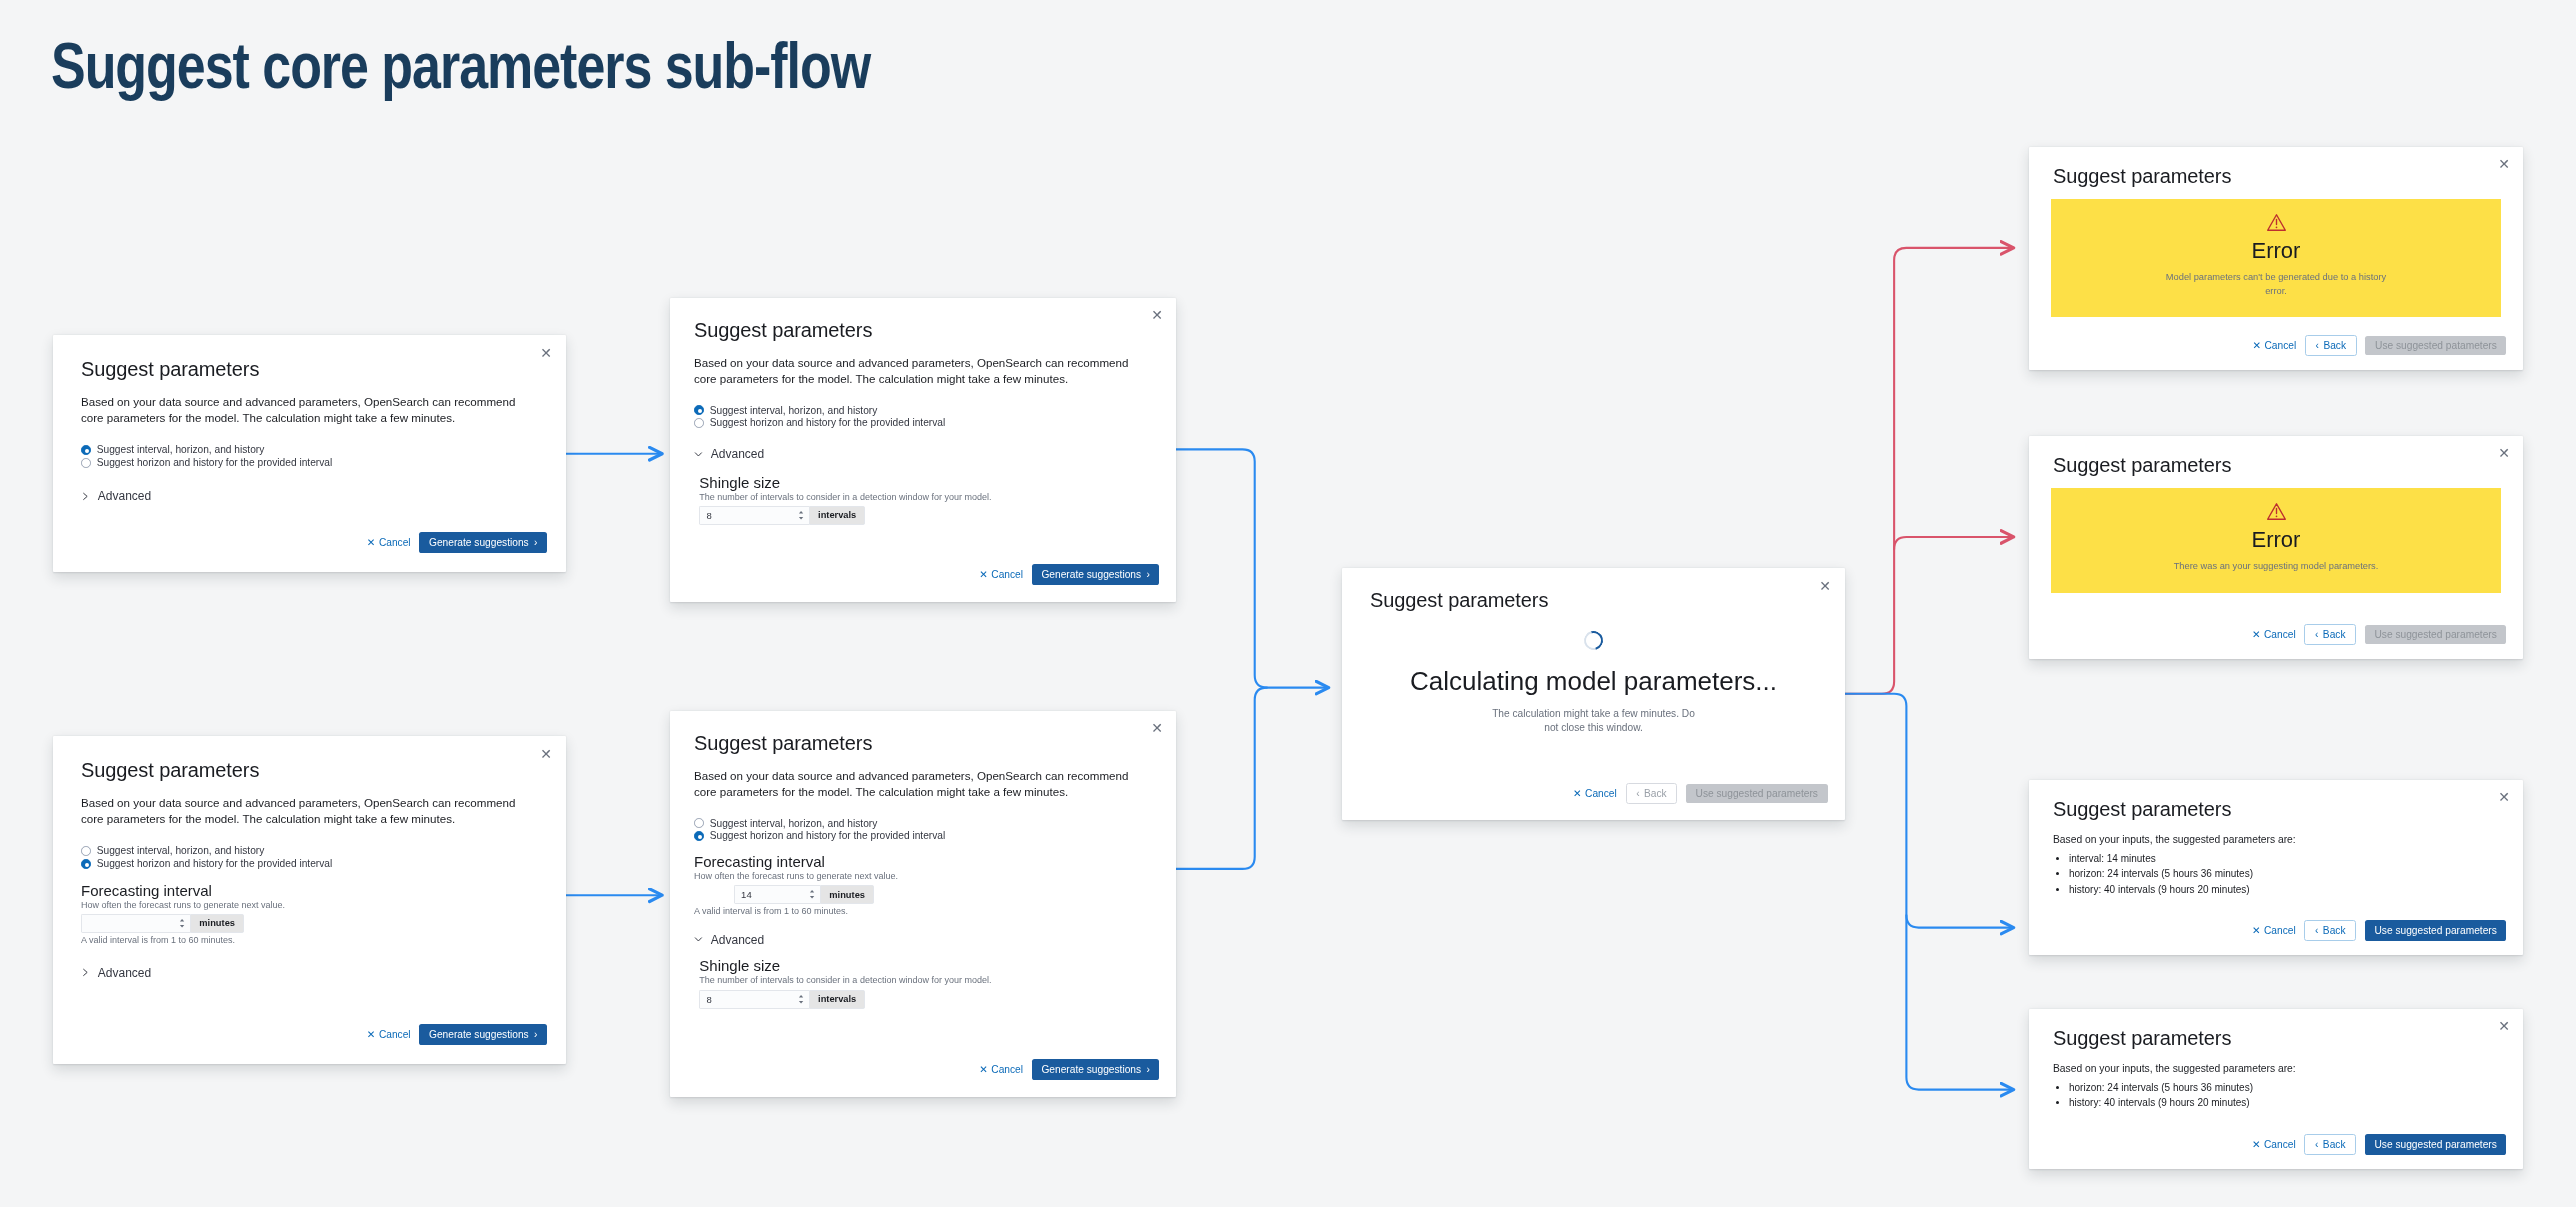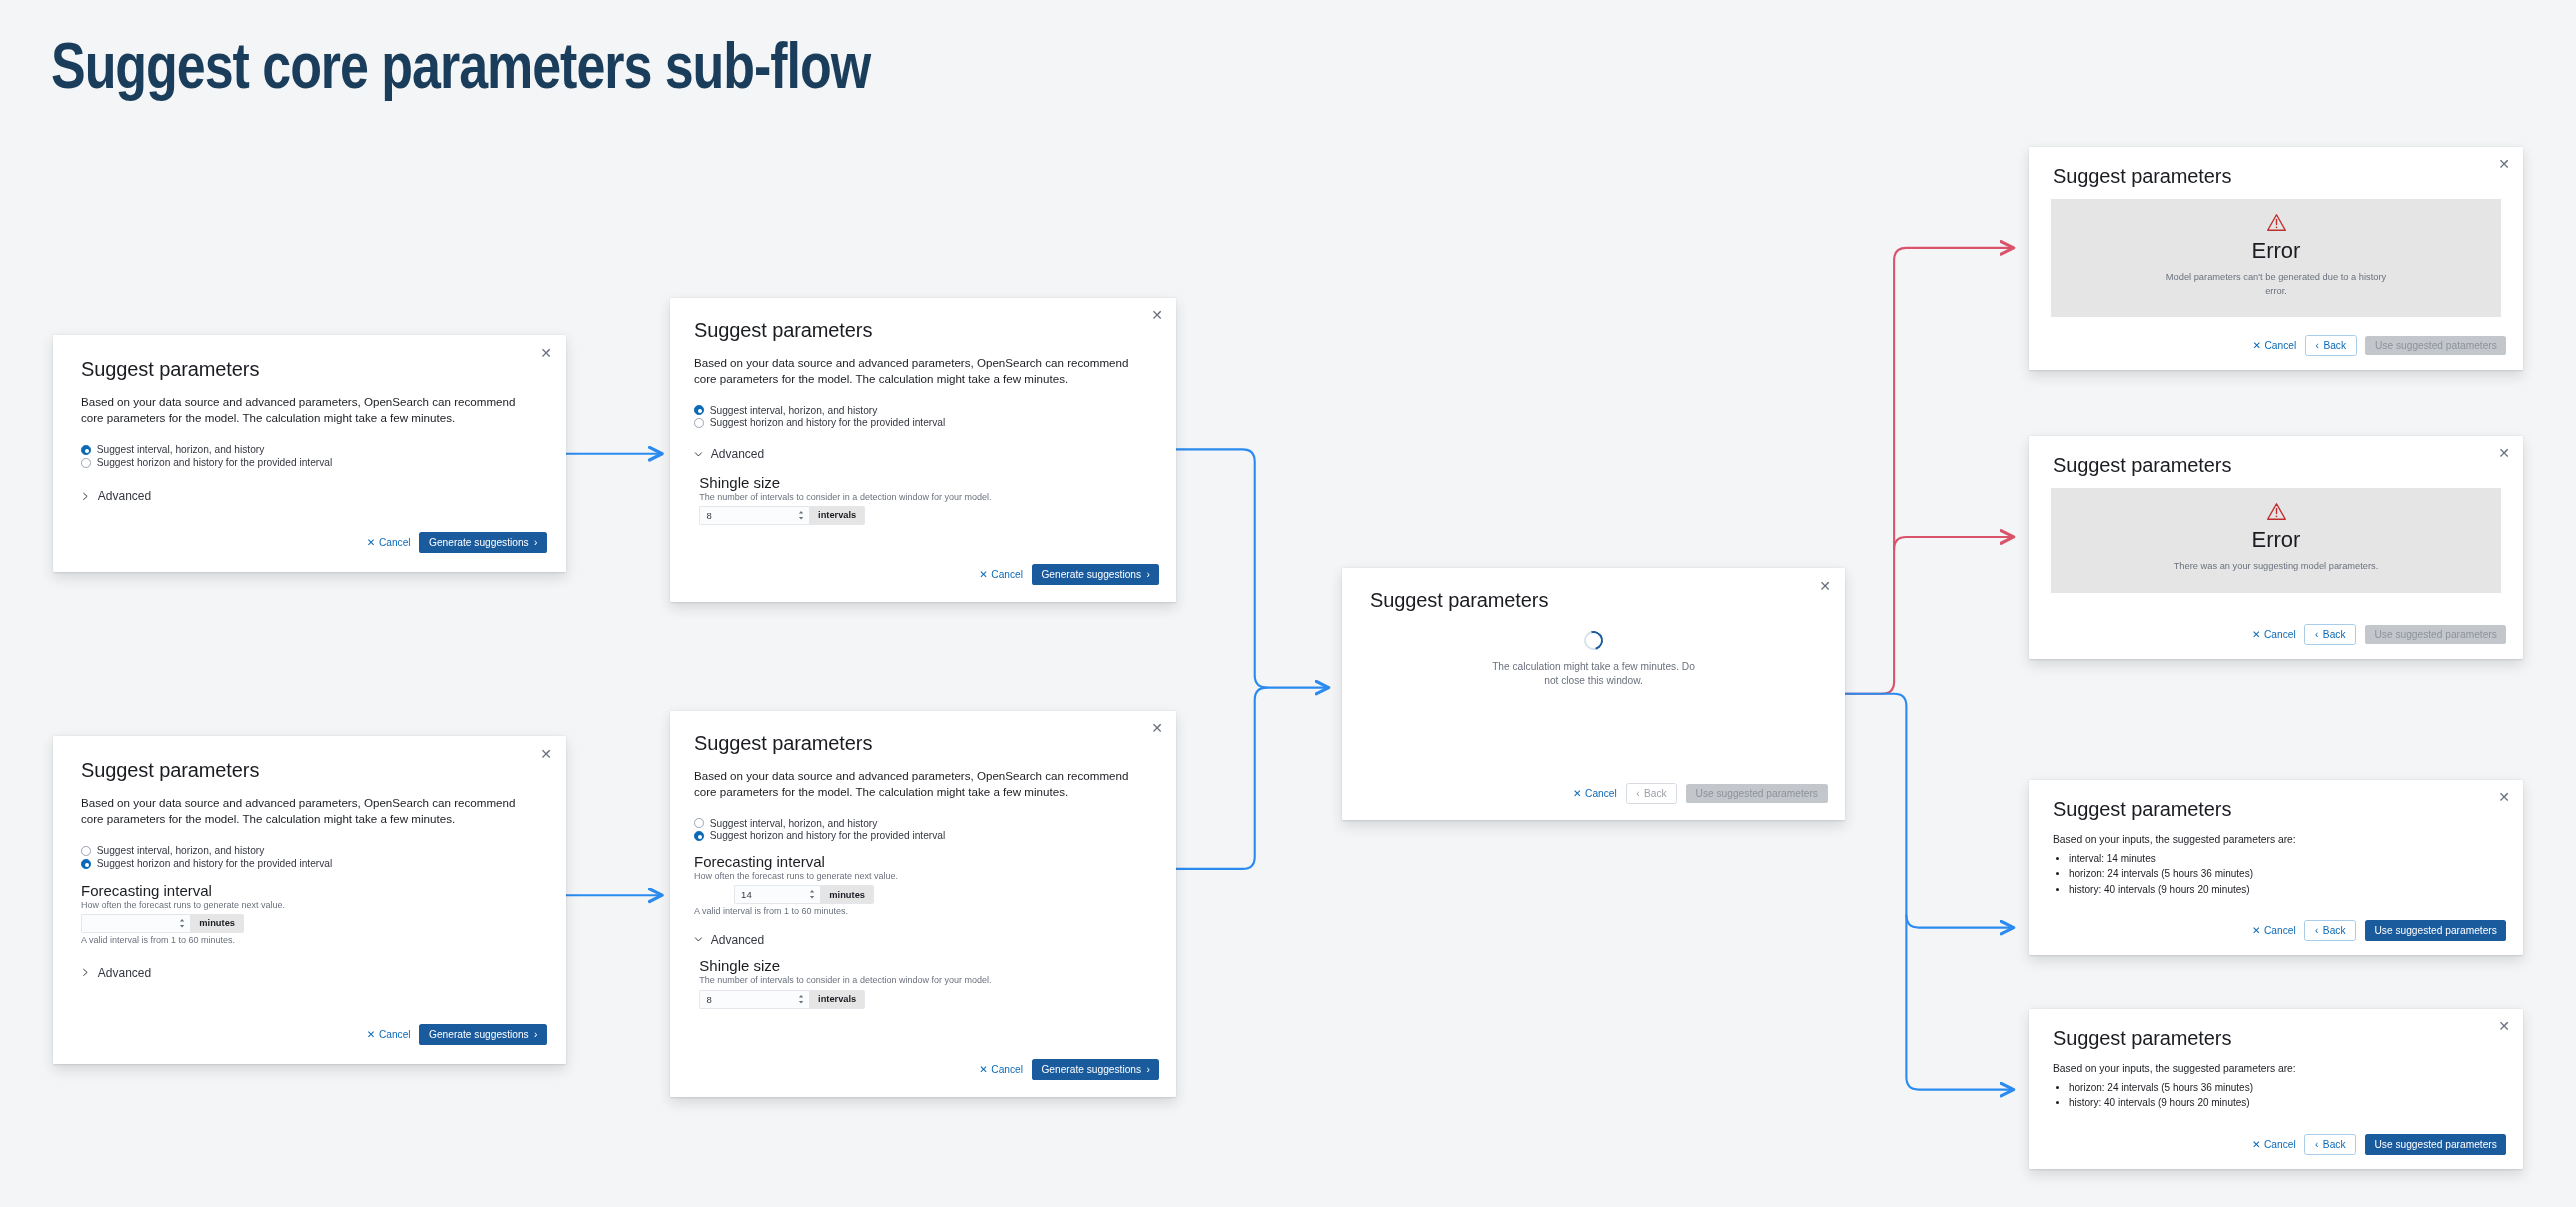--- a/index.html
+++ b/index.html
@@ -102,21 +102,21 @@
   }
   .btn-disabled {
     background: #c3c6cb; color: #8e9399; border: none; border-radius: 2.6px;
     font-size: 10.2px; padding: 0 9.6px; height: 19px;
     display: flex; align-items: center; cursor: default;
     font-family: inherit;
   }
 
   
   .err-panel {
-    background: #e5e5e5; text-align: center;
+    background: #fde047; text-align: center;
     padding: 14px 17.5px 19px;
   }
   .err-title { font-size: 22px; font-weight: 400; color: #1a1c21; margin-top: 3.5px; }
   .err-msg { font-size: 9.3px; color: #6a717d; line-height: 1.45; margin: 7px auto 0; max-width: 230px; }
 
   
   .spinner {
     width: 19px; height: 19px; border-radius: 50%;
     border: 2.1px solid #d9e2ec; border-top-color: #1a5b9e;
     border-right-color: #1a5b9e;
@@ -370,20 +370,21 @@
     </div>
   </div>
 
   <div class="card" style="left:1342px; top:568px; width:503px; height:252px;">
     <div class="close-x" style="right:14px; top:11.4px;">✕</div>
     <div style="padding:21px 26px 0 28px;">
       <div class="card-title">Suggest parameters</div>
     </div>
     <div style="padding:19px 26px 0;">
       <div class="spinner"></div>
+      <div class="load-title">Calculating model parameters...</div>
       <div class="load-sub">The calculation might take a few minutes. Do not close this window.</div>
     </div>
     <div class="footer" style="position:absolute; right:17.5px; bottom:16px;">
       <button class="link-btn">
         <span>✕</span>
         <span>Cancel</span>
       </button>
       <button class="btn-ghost" style="border-color:#d7dae0; color:#9aa0a8;">
         <span>‹</span>
         <span>Back</span>

